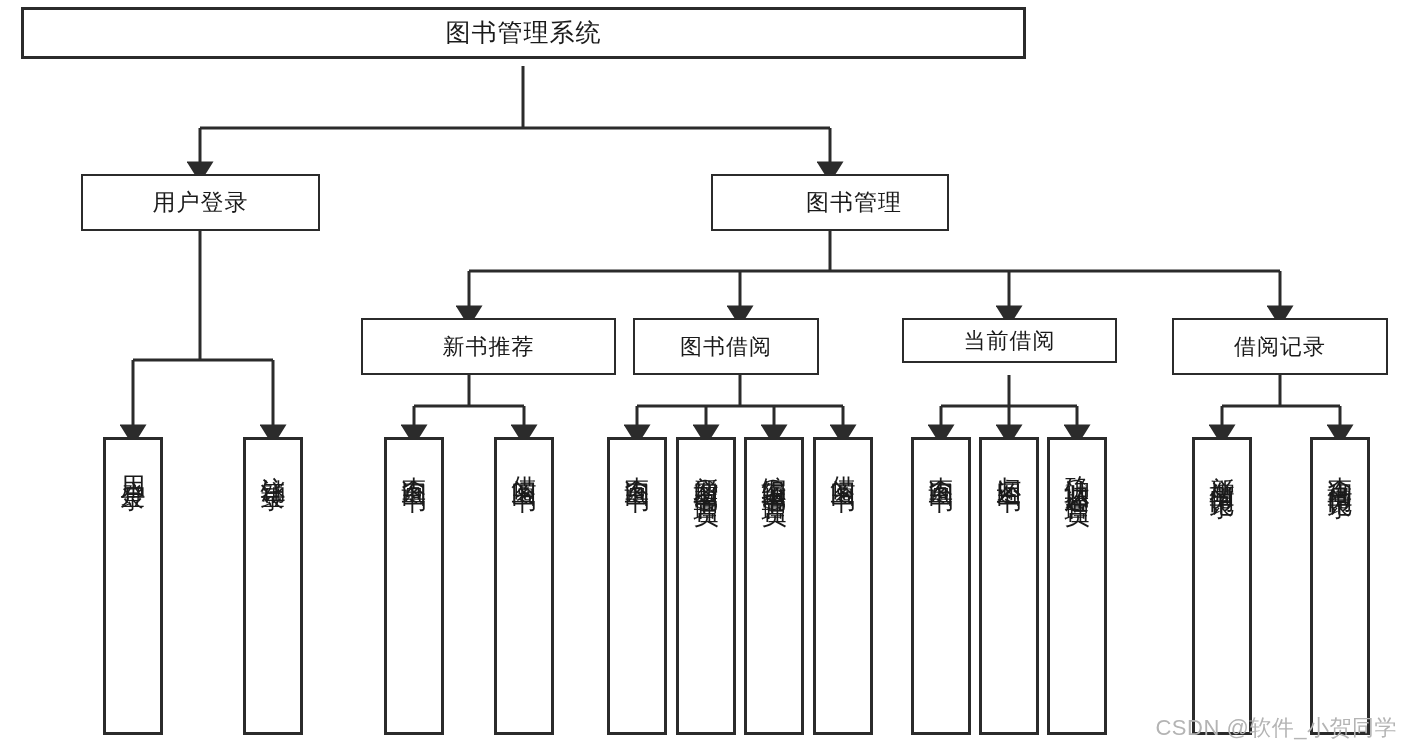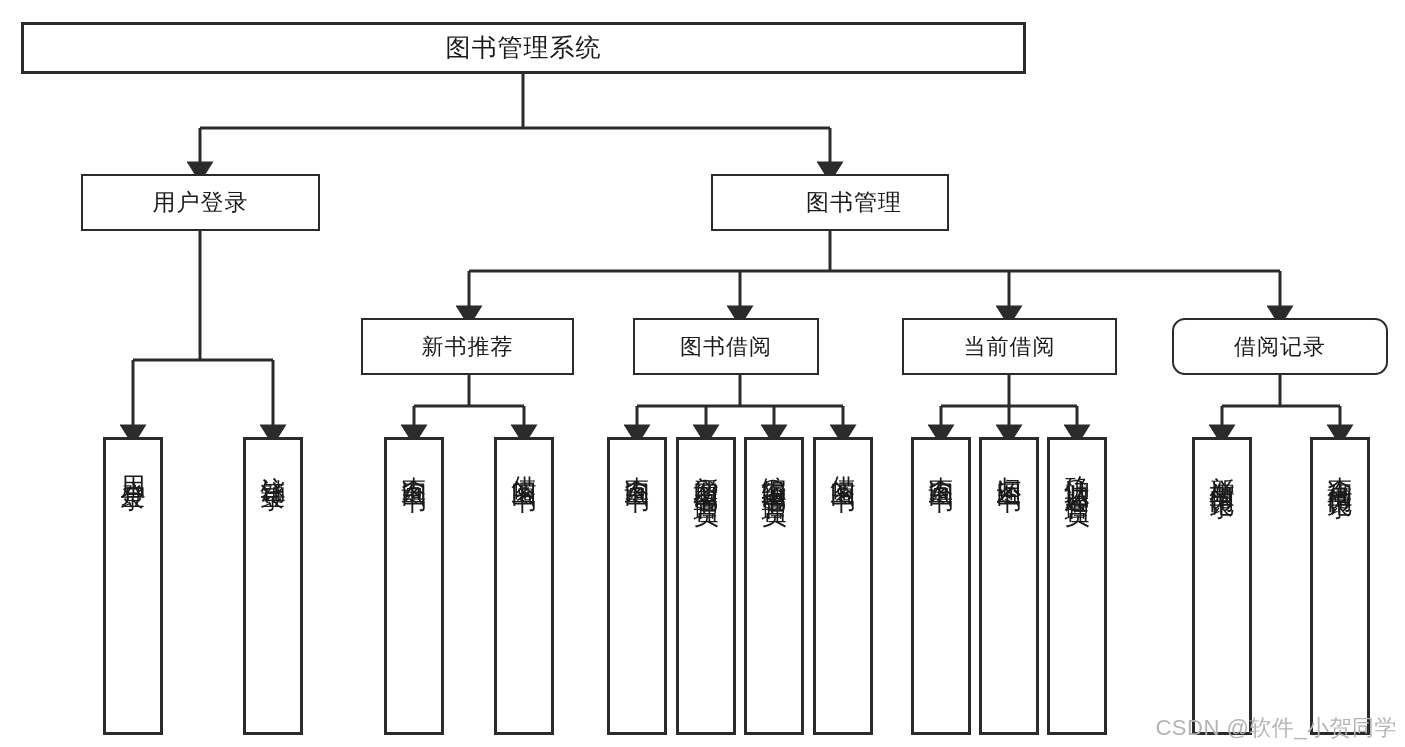--- a/index.html
+++ b/index.html
@@ -122,41 +122,41 @@
       <path d="M1009,406 L1009,428" marker-end="url(#arw)"></path>
       <path d="M1077,406 L1077,428" marker-end="url(#arw)"></path>
 
       <path d="M1280,375 L1280,406"></path>
       <path d="M1222,406 L1340,406"></path>
       <path d="M1222,406 L1222,428" marker-end="url(#arw)"></path>
       <path d="M1340,406 L1340,428" marker-end="url(#arw)"></path>
     </g>
   </svg>
 
-  <div class="node root" style="left:21px;top:22px;width:1005px;height:52px;">
+  <div class="node root" style="left:21px;top:7px;width:1005px;height:52px;">
     <span class="cap">图书管理系统</span>
   </div>
 
   <div class="node branch" style="left:81px;top:174px;width:239px;height:57px;">
     <span class="cap">用户登录</span>
   </div>
   <div class="node branch" style="left:711px;top:174px;width:238px;height:57px;padding-left:48px;">
     <span class="cap">图书管理</span>
   </div>
 
-  <div class="node sub" style="left:361px;top:318px;width:213px;height:57px;">
+  <div class="node sub" style="left:361px;top:318px;width:255px;height:57px;">
     <span class="cap">新书推荐</span>
   </div>
   <div class="node sub" style="left:633px;top:318px;width:186px;height:57px;">
     <span class="cap">图书借阅</span>
   </div>
-  <div class="node sub" style="left:902px;top:318px;width:215px;height:57px;">
+  <div class="node sub" style="left:902px;top:318px;width:215px;height:45px;">
     <span class="cap">当前借阅</span>
   </div>
-  <div class="node sub" style="left:1172px;top:318px;width:216px;height:57px;border-radius:13px;">
+  <div class="node sub" style="left:1172px;top:318px;width:216px;height:57px;">
     <span class="cap">借阅记录</span>
   </div>
 
   <div class="node leaf" style="left:103px;top:437px;width:60px;height:298px;">
     <span class="cap">用户登录</span>
   </div>
   <div class="node leaf" style="left:243px;top:437px;width:60px;height:298px;">
     <span class="cap">注销登录</span>
   </div>
 

